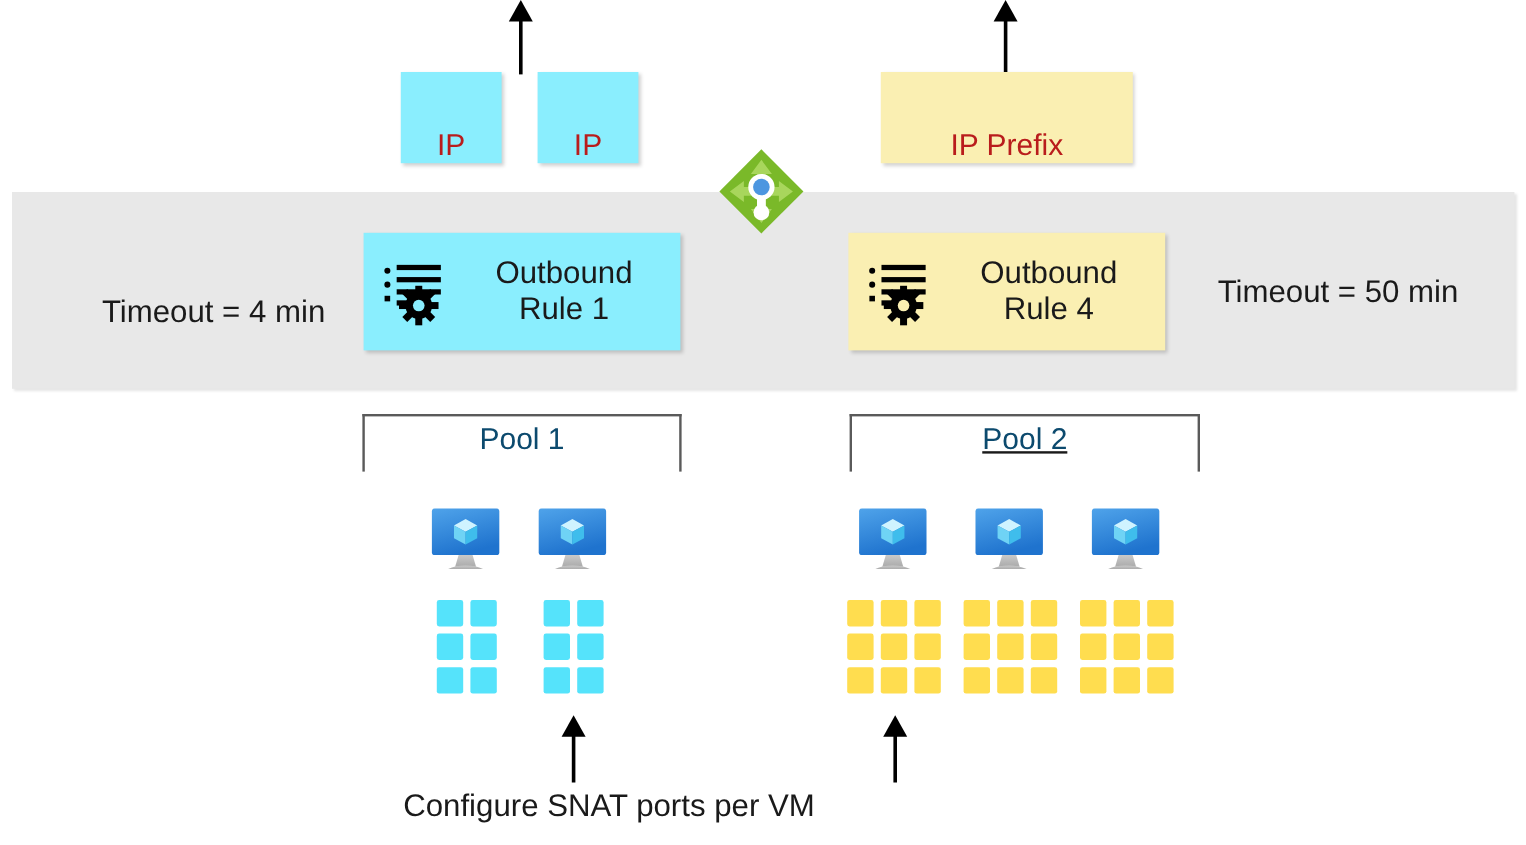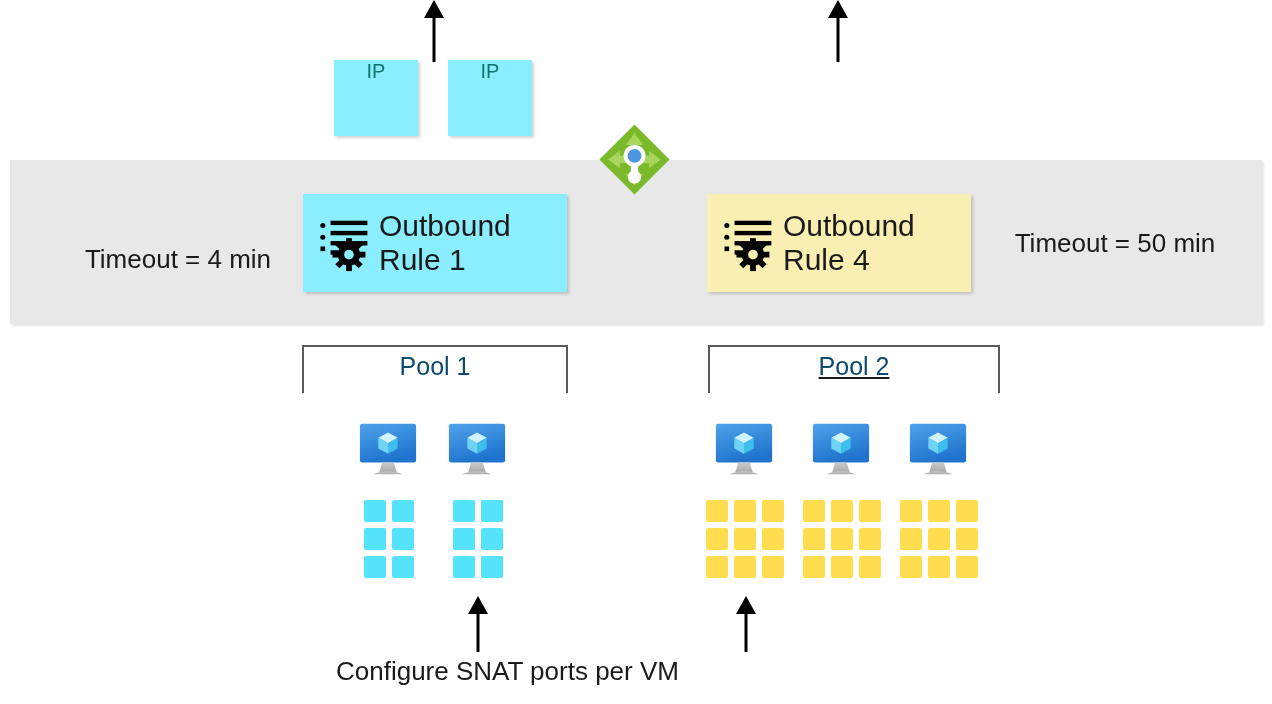--- a/index.html
+++ b/index.html
@@ -26,42 +26,42 @@
     top: 160px;
     width: 1252px;
     height: 164px;
     background: #e8e8e8;
     box-shadow: 2px 2px 2px rgba(0,0,0,0.10);
   }
 
   
   .ipbox {
     display: flex;
-    align-items: flex-start;
+    align-items: flex-end;
     justify-content: center;
-    font-size: 20px;
-    color: #0f766e;
+    font-size: 25px;
+    color: #b91c1c;
     box-shadow: 2px 2px 3px rgba(0,0,0,0.18);
     box-sizing: border-box;
   }
   .cyan  { background: #8AEEFE; }
   .yellow{ background: #FAEFB2; }
 
   .rulebox {
     display: flex;
     align-items: center;
     justify-content: flex-start;
     box-shadow: 2px 2px 3px rgba(0,0,0,0.18);
     box-sizing: border-box;
     padding-left: 14px;
   }
   .rulebox .rule-text {
-    font-size: 30px;
+    font-size: 26px;
     line-height: 1.14;
-    text-align: left;
+    text-align: center;
     color: #1a1a1a;
     flex: 1;
     padding-right: 6px;
   }
   .rule-icon { width: 62px; height: 62px; flex: 0 0 62px; }
 
   
   .timeout {
     font-size: 26px;
     color: #1a1a1a;
@@ -133,20 +133,23 @@
   </div>
 
   <div class="abs ipbox cyan" style="left:334px; top:60px; width:84px; height:76px;">
     <span>IP</span>
   </div>
 
   <div class="abs ipbox cyan" style="left:448px; top:60px; width:84px; height:76px;">
     <span>IP</span>
   </div>
 
+  <div class="abs ipbox yellow" style="left:734px; top:60px; width:210px; height:76px;">
+    <span>IP Prefix</span>
+  </div>
 
   <div class="abs" id="rules-band"></div>
 
   <div class="abs" style="left:598px; top:123px; width:73px; height:73px;">
     <svg width="73" height="73" viewBox="0 0 100 100">
 
       <polygon points="50,2 98,50 50,98 2,50" fill="#7AB929"></polygon>
 
       <polygon points="50,14 62,30 55,30 55,44 45,44 45,30 38,30" fill="#A8D65C"></polygon>
 

